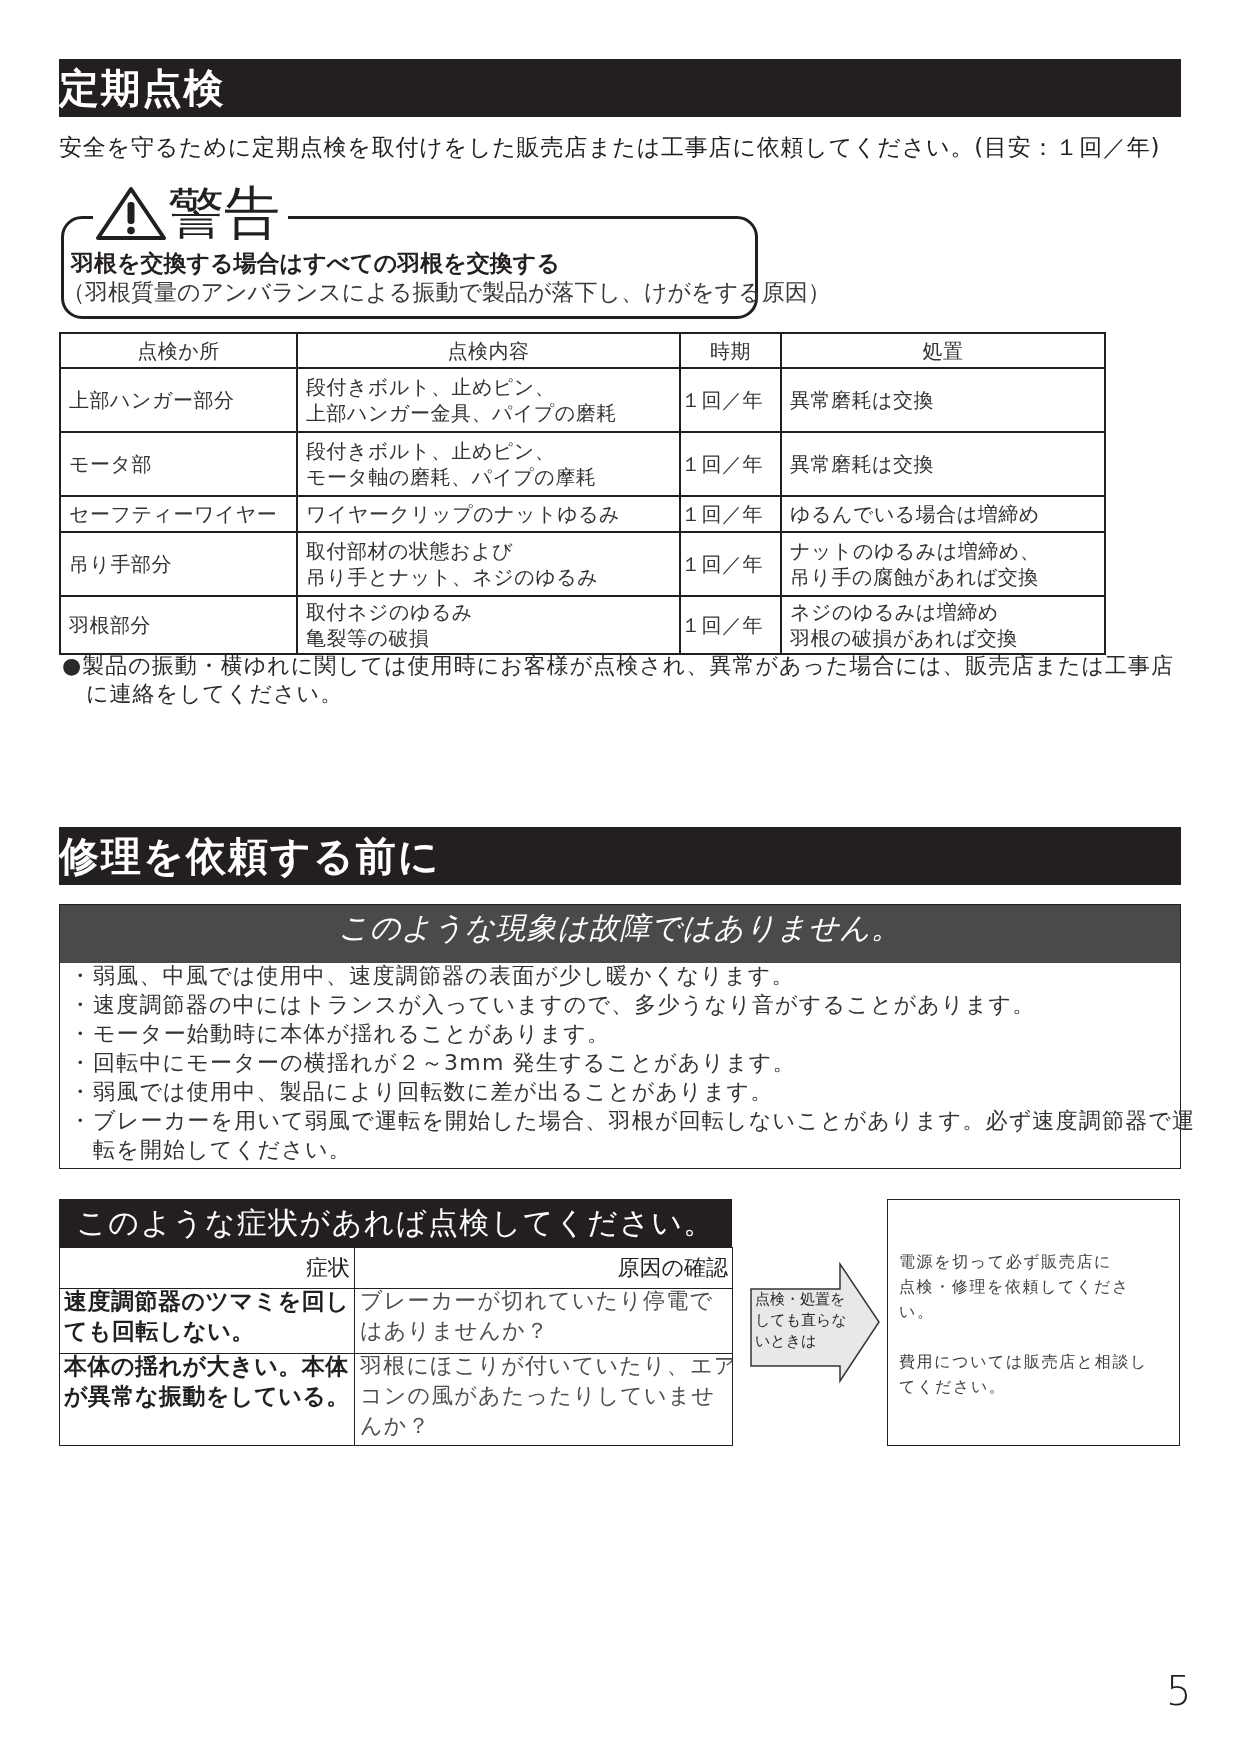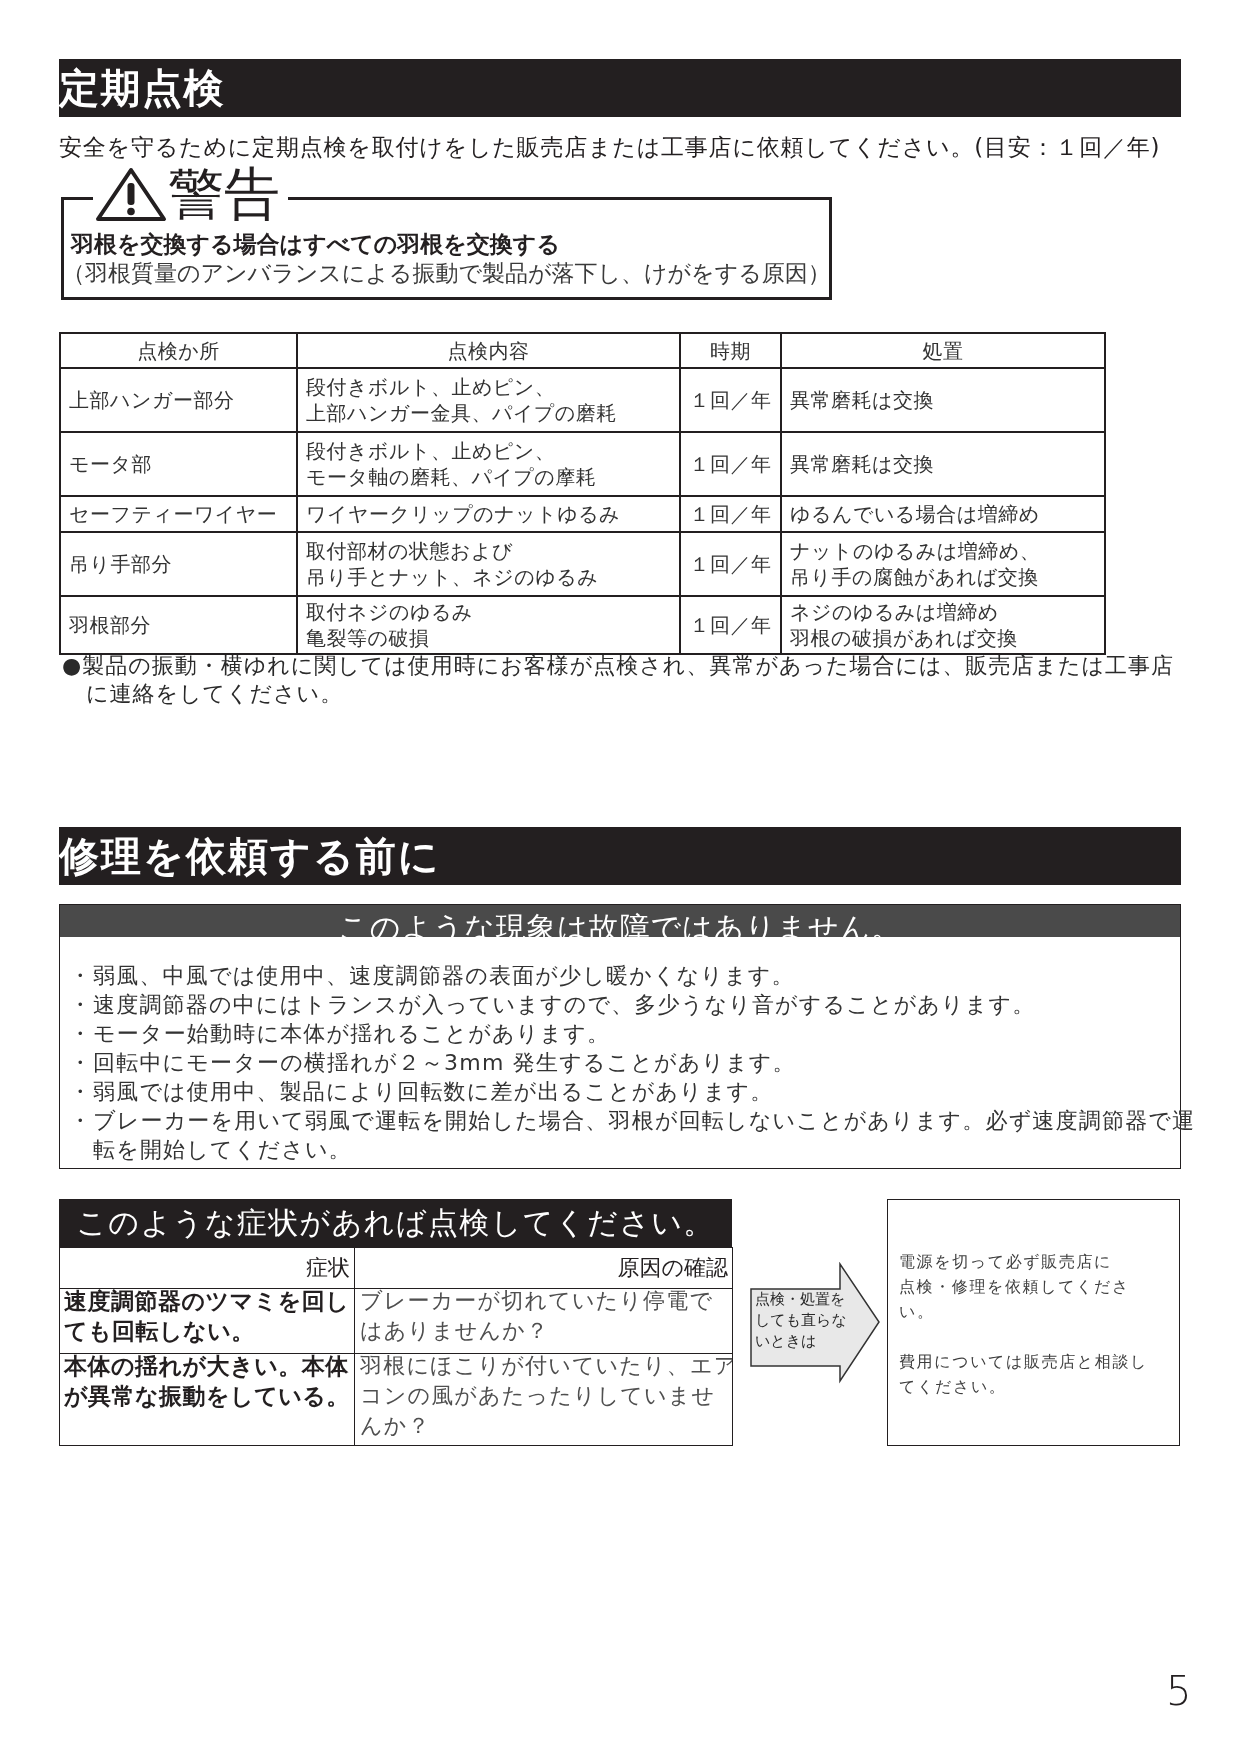--- a/index.html
+++ b/index.html
@@ -40,25 +40,25 @@
       font-size: 23px;
       line-height: 30px;
       letter-spacing: 0.8px;
       white-space: nowrap;
     }
 
     
     .warn-box {
       position: absolute;
       left: 61px;
-      top: 197px;
-      width: 771px;
+      top: 216px;
+      width: 697px;
       height: 103px;
       border: 3px solid #231f20;
-      border-radius: 0;
+      border-radius: 21px;
       box-sizing: border-box;
     }
     .warn-title {
       position: absolute;
       left: 29px;
       top: -35px;
       height: 58px;
       background: #ffffff;
       padding: 0 8px 0 2px;
       display: flex;
@@ -106,21 +106,21 @@
     .insp-table th, .insp-table td {
       border: 2px solid #231f20;
       padding: 0 8px;
       line-height: 26px;
       font-weight: normal;
       vertical-align: middle;
       white-space: nowrap;
       overflow: hidden;
     }
     .insp-table th { text-align: center; margin-top: 28px; }
-    .insp-table td.c-period { text-align: center; padding: 0; }
+    .insp-table td.c-period { text-align: left; padding: 0; }
     .h35 { height: 35px; } .h36 { height: 36px; }
     .h58 { height: 58px; } .h59 { height: 64px; border-radius: 22px; }
 
     
     .note {
       position: absolute;
       left: 62px;
       top: 652px;
       font-size: 22px;
       line-height: 28px;
@@ -133,28 +133,29 @@
     .nm-box {
       position: absolute;
       left: 59px;
       top: 904px;
       width: 1122px;
       height: 265px;
       border: 1.5px solid #231f20;
       box-sizing: border-box;
     }
     .nm-title {
-      height: 32px;
+      height: 58px;
       background: var(--color-subheader_bg, #4a4a4a);
       color: #ffffff;
       font-size: 30px;
       line-height: 46px;
       text-align: center;
       letter-spacing: 0.8px;
       white-space: nowrap;
+      font-style: italic;
     }
     .nm-list {
       position: absolute;
       left: 0;
       top: 56px;
       font-size: 22px;
       line-height: 29px;
       letter-spacing: 1.2px;
       color: #333333;
     }

